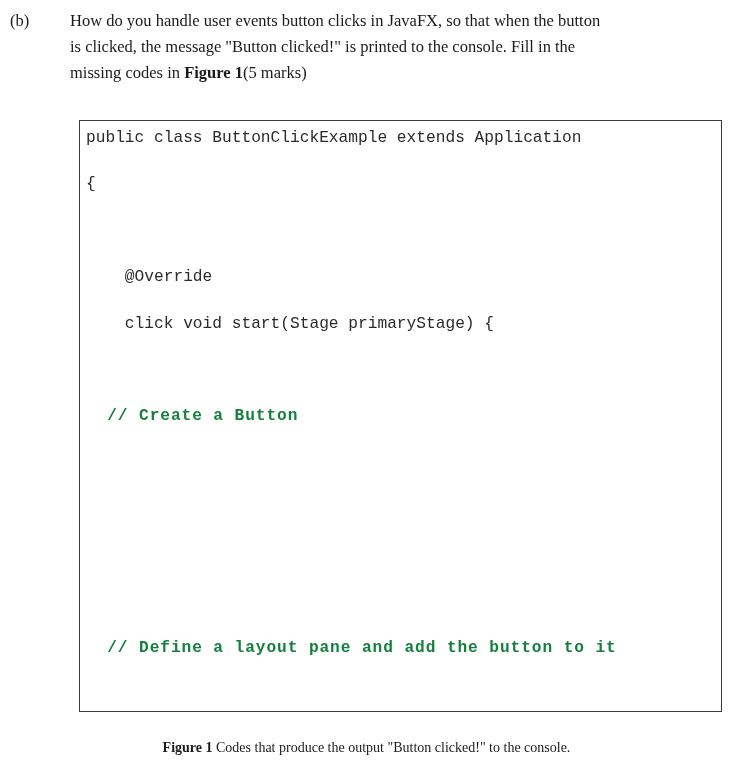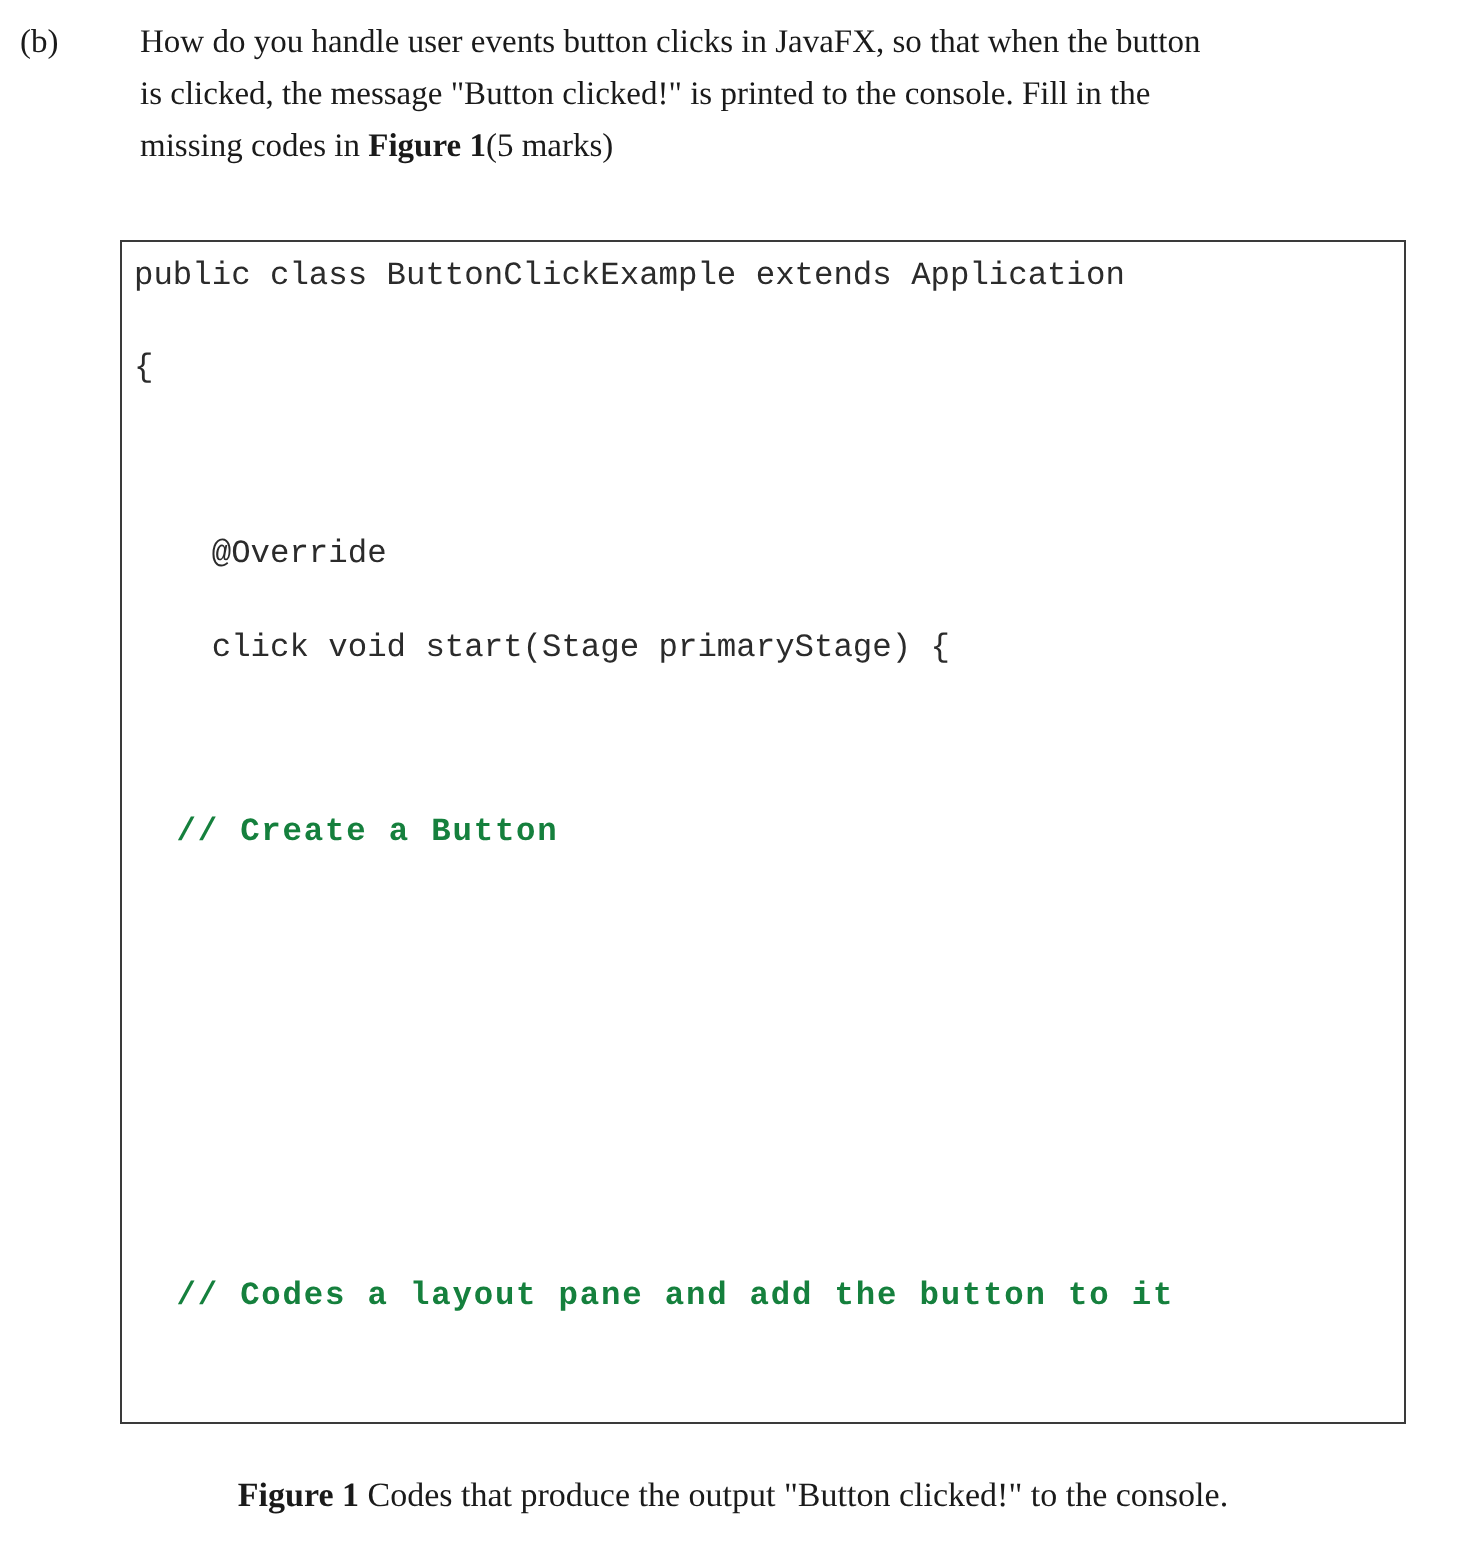--- a/index.html
+++ b/index.html
@@ -57,21 +57,21 @@
   .marks-tail {
     white-space: nowrap;
   }
   .marks-value {
     white-space: nowrap;
   }
 
   
   .code-figure {
     position: absolute;
-    left: 60px;
+    left: 79px;
     top: 120px;
     width: 643px;
     height: 592px;
     box-sizing: border-box;
     border: 1.5px solid #3a3a3a;
     background: #ffffff;
     overflow: hidden;
   }
   .code-listing {
     margin: 0;
@@ -98,21 +98,21 @@
     height: 23.2px;
   }
 
   
   .figure-caption {
     position: absolute;
     left: 0;
     top: 737px;
     width: 733px;
     text-align: center;
-    font-size: 17px;
+    font-size: 14px;
     line-height: 22px;
   }
   .caption-label {
     font-weight: bold;
   }
 </style>
 </head>
 <body>
 
 <div class="question-block">
@@ -134,21 +134,21 @@
 <span class="code-line">{</span>
 <span class="code-line spacer">&nbsp;</span>
 <span class="code-line">    @Override</span>
 <span class="code-line">    click void start(Stage primaryStage) {</span>
 <span class="code-line spacer">&nbsp;</span>
 <span class="code-line comment">  // Create a Button</span>
 <span class="code-line spacer">&nbsp;</span>
 <span class="code-line spacer">&nbsp;</span>
 <span class="code-line spacer">&nbsp;</span>
 <span class="code-line spacer">&nbsp;</span>
-<span class="code-line comment">  // Codes a layout pane and add the button to it</span>
+<span class="code-line comment">  // Define a layout pane and add the button to it</span>
 
 
 
 
 
 
 
 
 
 

